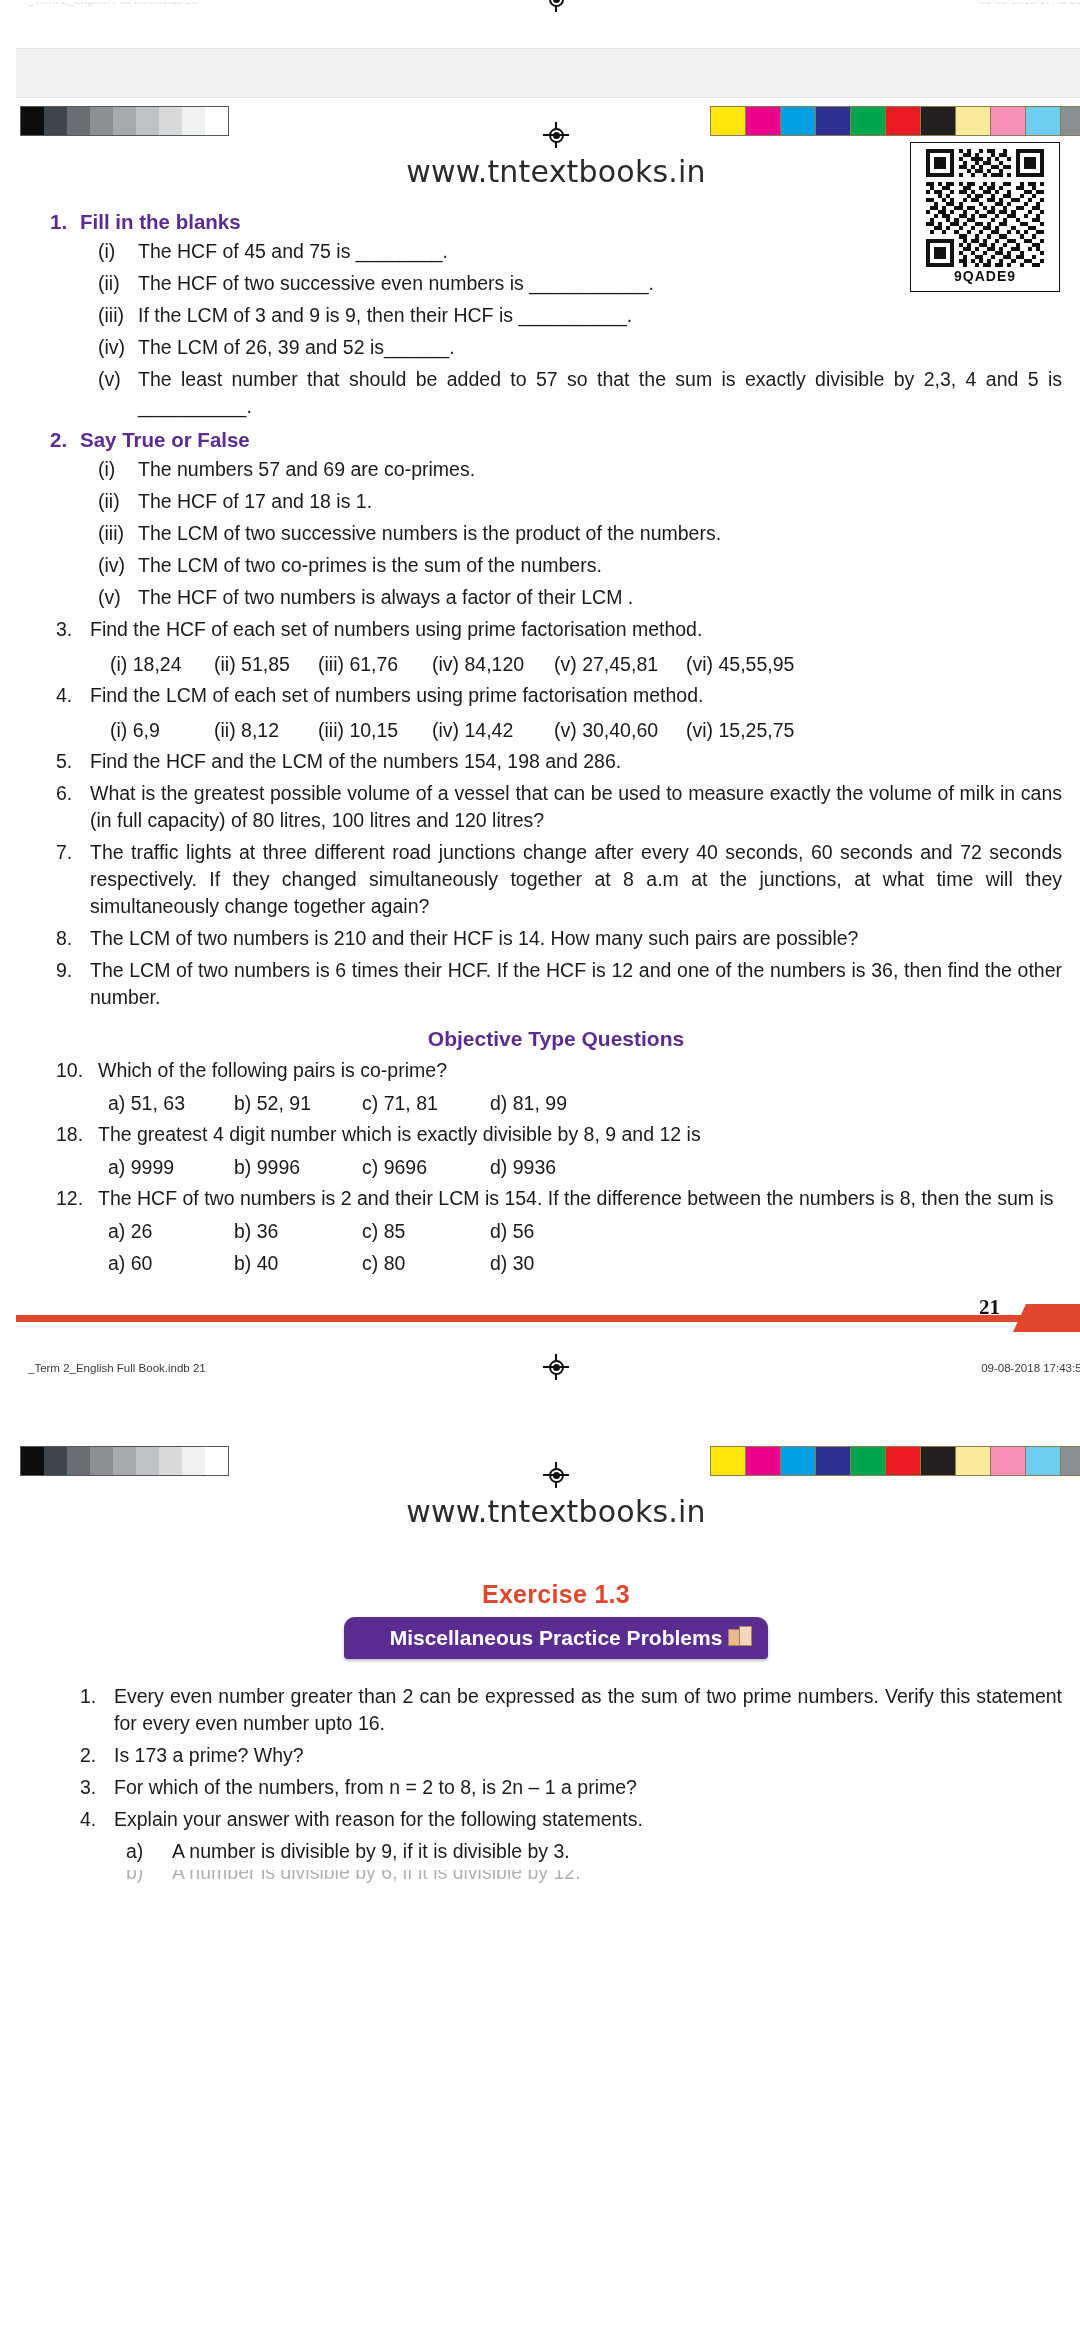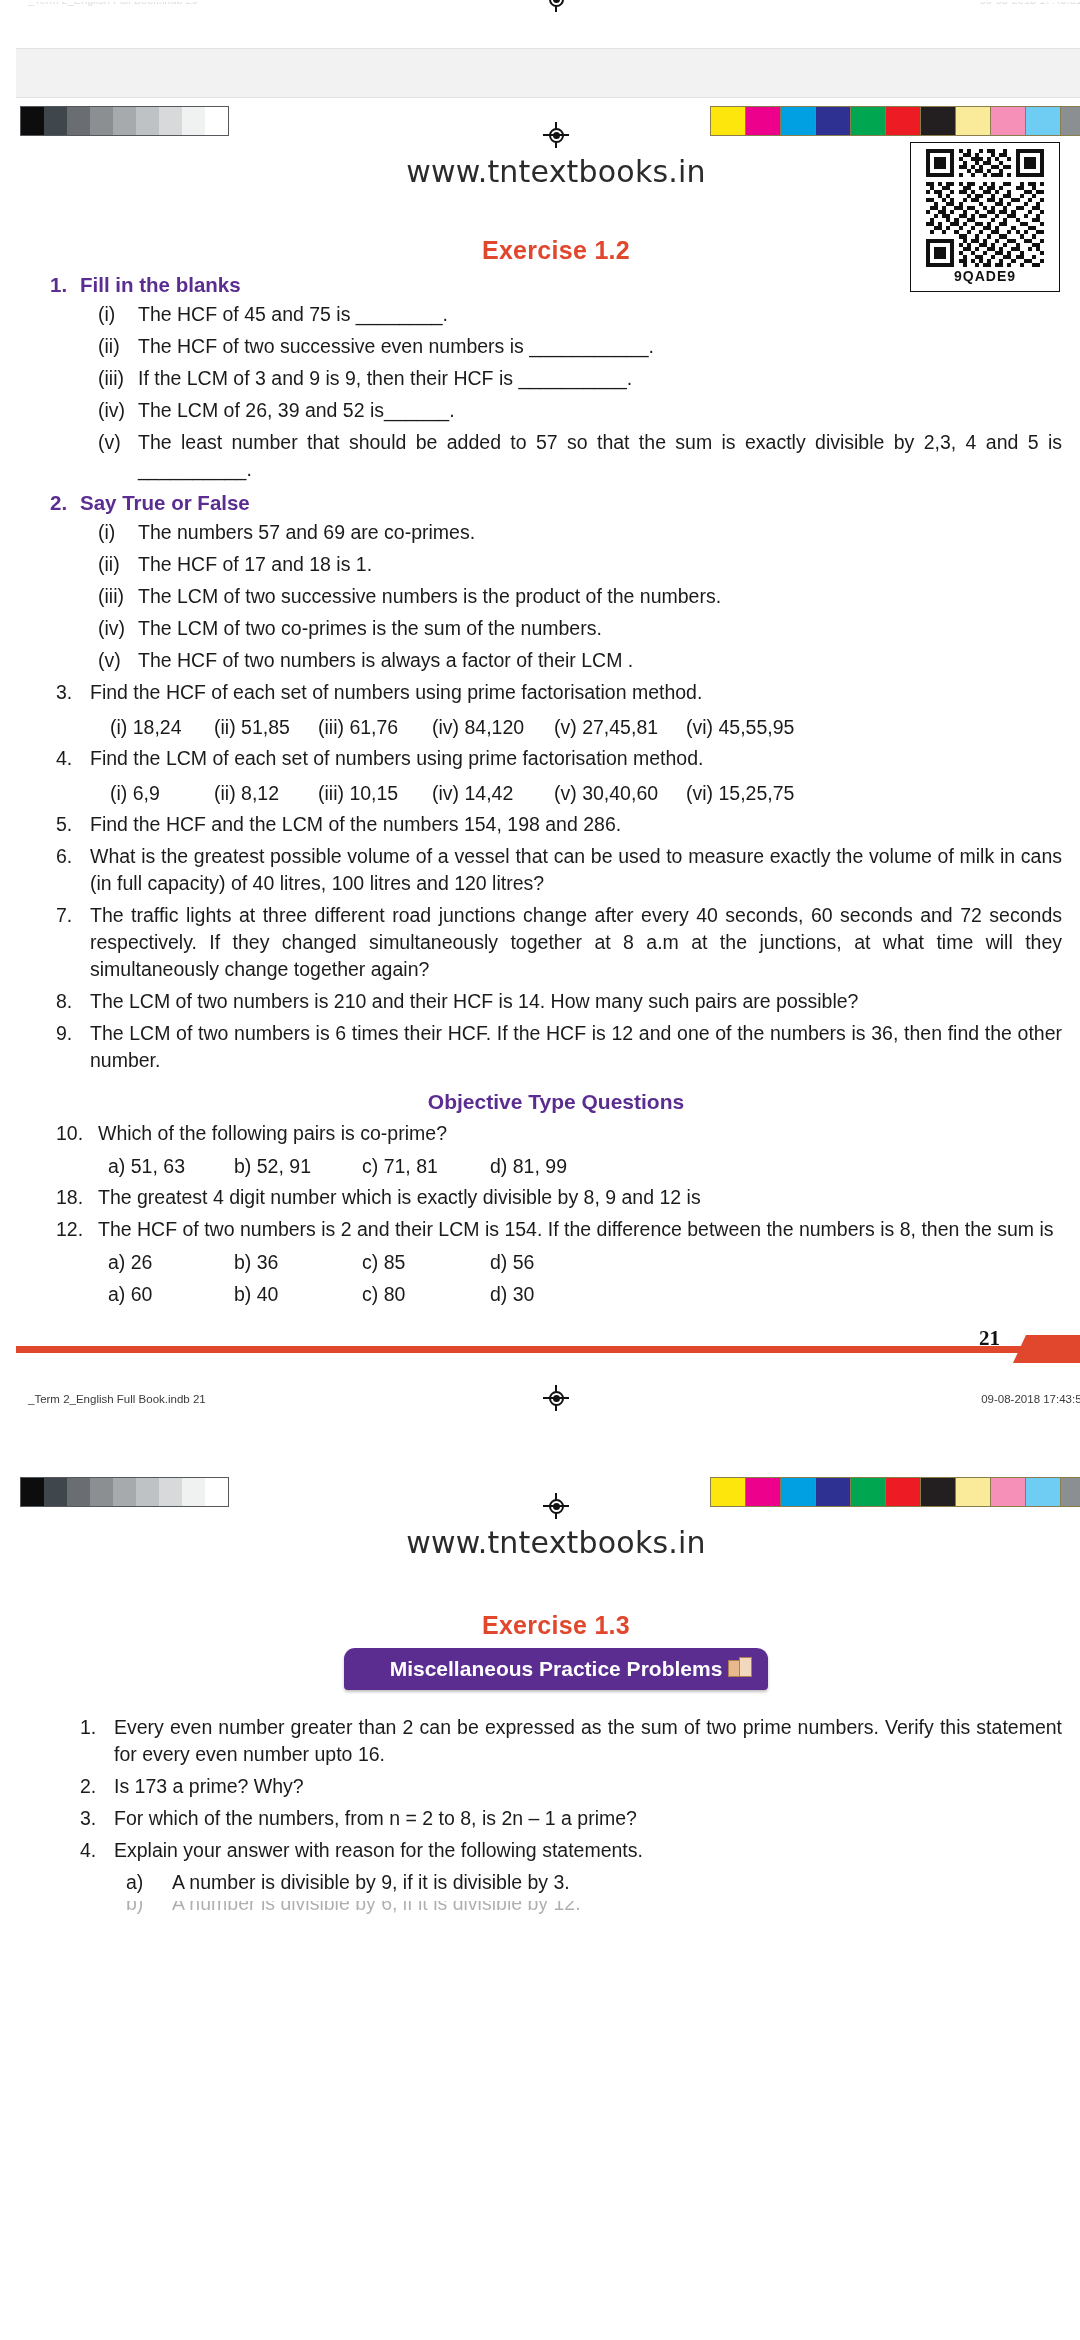--- a/index.html
+++ b/index.html
@@ -515,21 +515,20 @@
               <rect x="14" y="28" width="2" height="1"></rect>
             <rect x="17" y="28" width="2" height="1"></rect>
               <rect x="20" y="28" width="1" height="1"></rect>
               <rect x="23" y="28" width="1" height="1"></rect>
               <rect x="26" y="28" width="2" height="1"></rect>
           </g>
         </svg>
         <div class="qrcode-label">9QADE9</div>
       </div>
 
-      <h2 class="ex-title">Exercise 1.2</h2>
 
       <div class="sec-head">
         <span class="num">1.</span>
         <span>Fill in the blanks</span>
       </div>
       <ul class="items">
         <li class="item lvl-roman">
           <span class="lbl">(i)</span>
           <span class="txt">The HCF of 45 and 75 is ________.</span>
         </li>
@@ -608,21 +607,21 @@
         <span><span>(vi)</span> <span>15,25,75</span></span>
       </div>
 
       <ul class="items">
         <li class="item lvl-num">
           <span class="lbl">5.</span>
           <span class="txt">Find the HCF and the LCM of the numbers 154, 198 and 286.</span>
         </li>
         <li class="item lvl-num justify">
           <span class="lbl">6.</span>
-          <span class="txt">What is the greatest possible volume of a vessel that can be used to measure exactly the volume of milk in cans (in full capacity) of 40 litres, 100 litres and 120 litres?</span>
+          <span class="txt">What is the greatest possible volume of a vessel that can be used to measure exactly the volume of milk in cans (in full capacity) of 80 litres, 100 litres and 120 litres?</span>
         </li>
         <li class="item lvl-num justify">
           <span class="lbl">7.</span>
           <span class="txt">The traffic lights at three different road junctions change after every 40 seconds, 60 seconds and 72 seconds respectively. If they changed simultaneously together at 8 a.m at the junctions, at what time will they simultaneously change together again?</span>
         </li>
         <li class="item lvl-num">
           <span class="lbl">8.</span>
           <span class="txt">The LCM of two numbers is 210 and their HCF is 14. How many such pairs are possible?</span>
         </li>
         <li class="item lvl-num justify">
@@ -645,20 +644,26 @@
         <span style="width:128px">c) 71, 81</span>
         <span>d) 81, 99</span>
       </div>
 
       <ul class="items">
         <li class="item lvl-num">
           <span class="lbl" style="width:42px">18.</span>
           <span class="txt">The greatest 4 digit number which is exactly divisible by 8, 9 and 12 is</span>
         </li>
       </ul>
+      <div class="opt-row">
+        <span style="width:126px">a) 9999</span>
+        <span style="width:128px">b) 9996</span>
+        <span style="width:128px">c) 9696</span>
+        <span>d) 9936</span>
+      </div>
 
       <ul class="items">
         <li class="item lvl-num justify">
           <span class="lbl" style="width:42px">12.</span>
           <span class="txt">The HCF of two numbers is 2 and their LCM is 154. If the difference between the numbers is 8, then the sum is</span>
         </li>
       </ul>
       <div class="opt-row">
         <span style="width:126px">a) 26</span>
         <span style="width:128px">b) 36</span>

